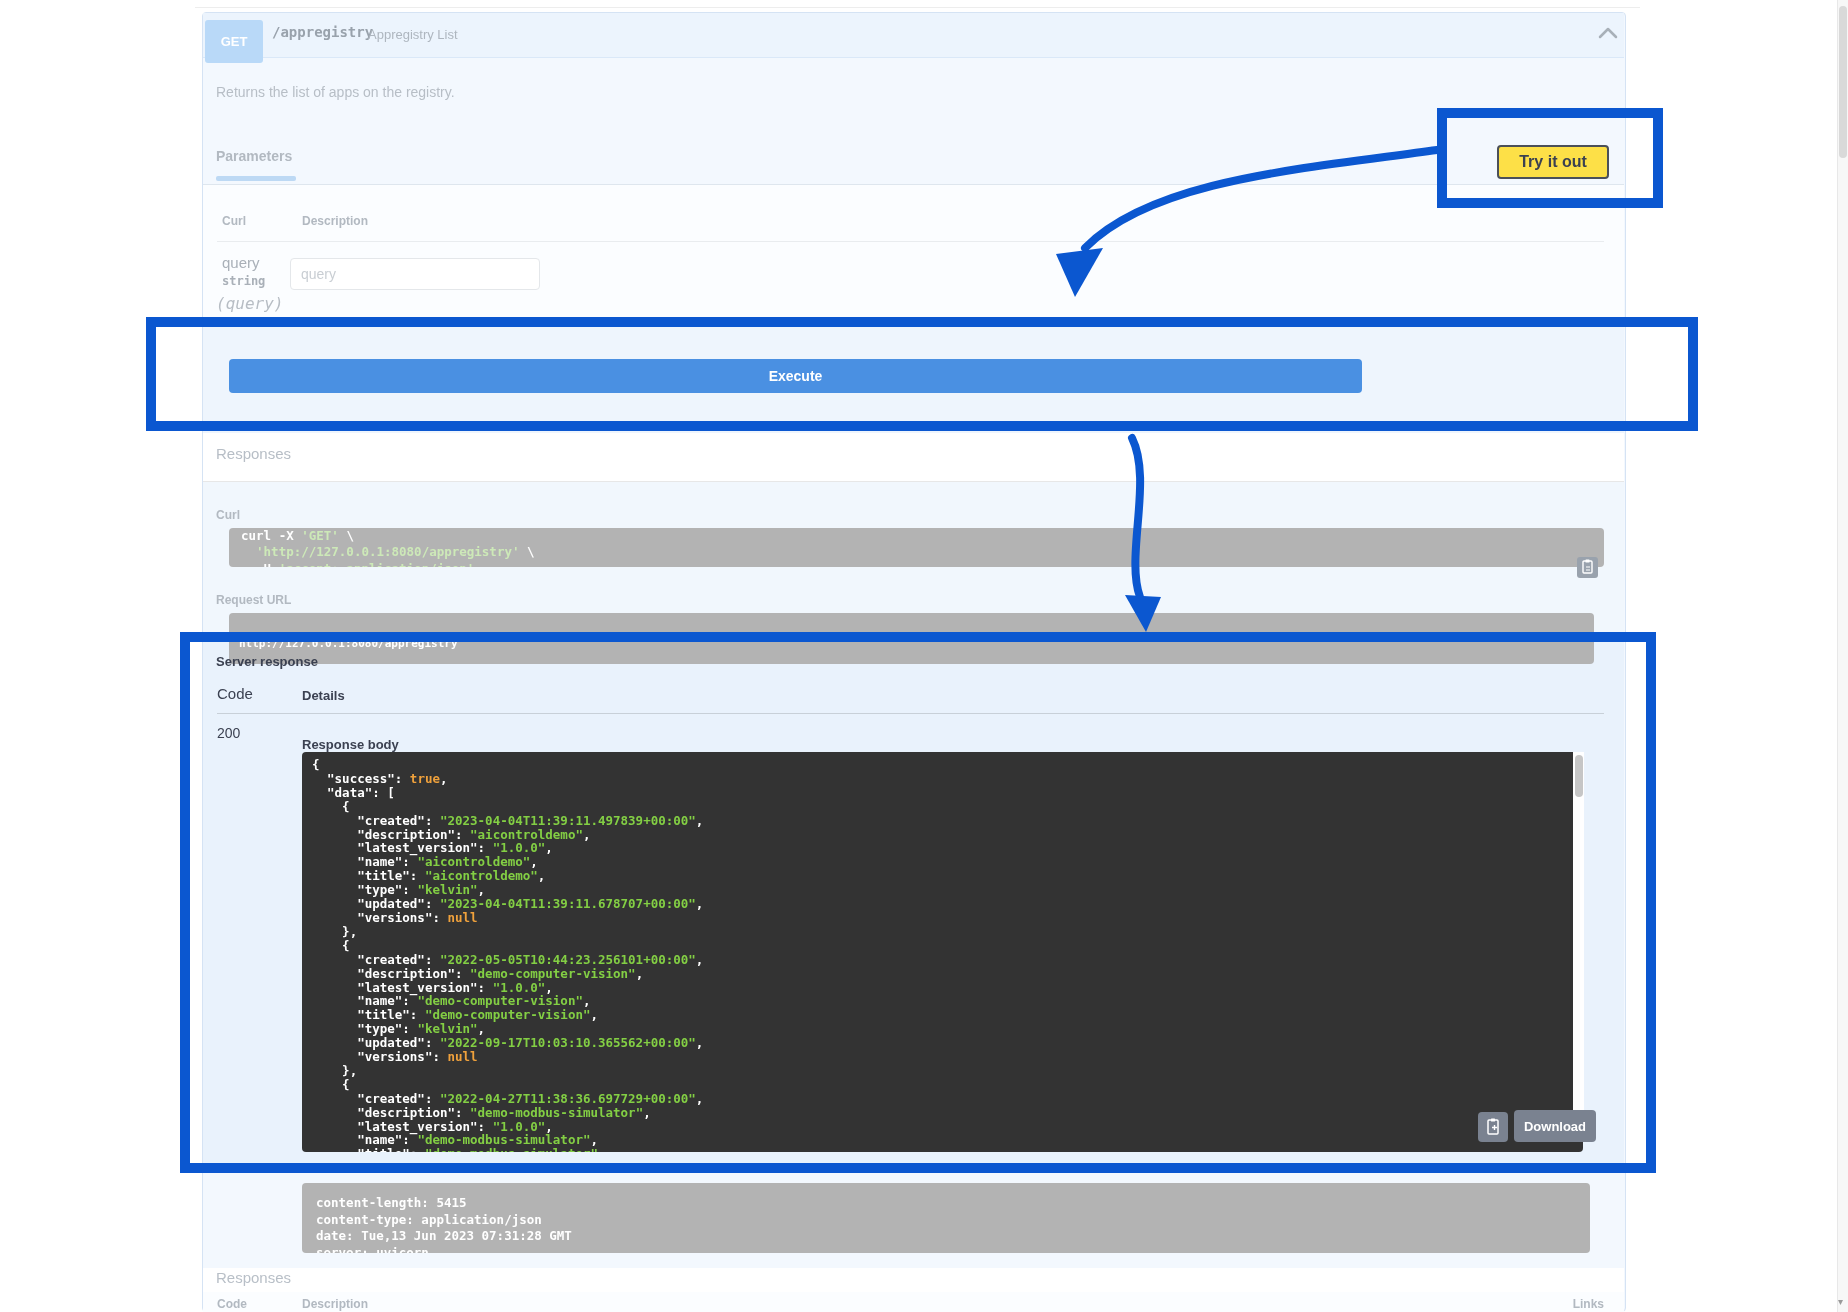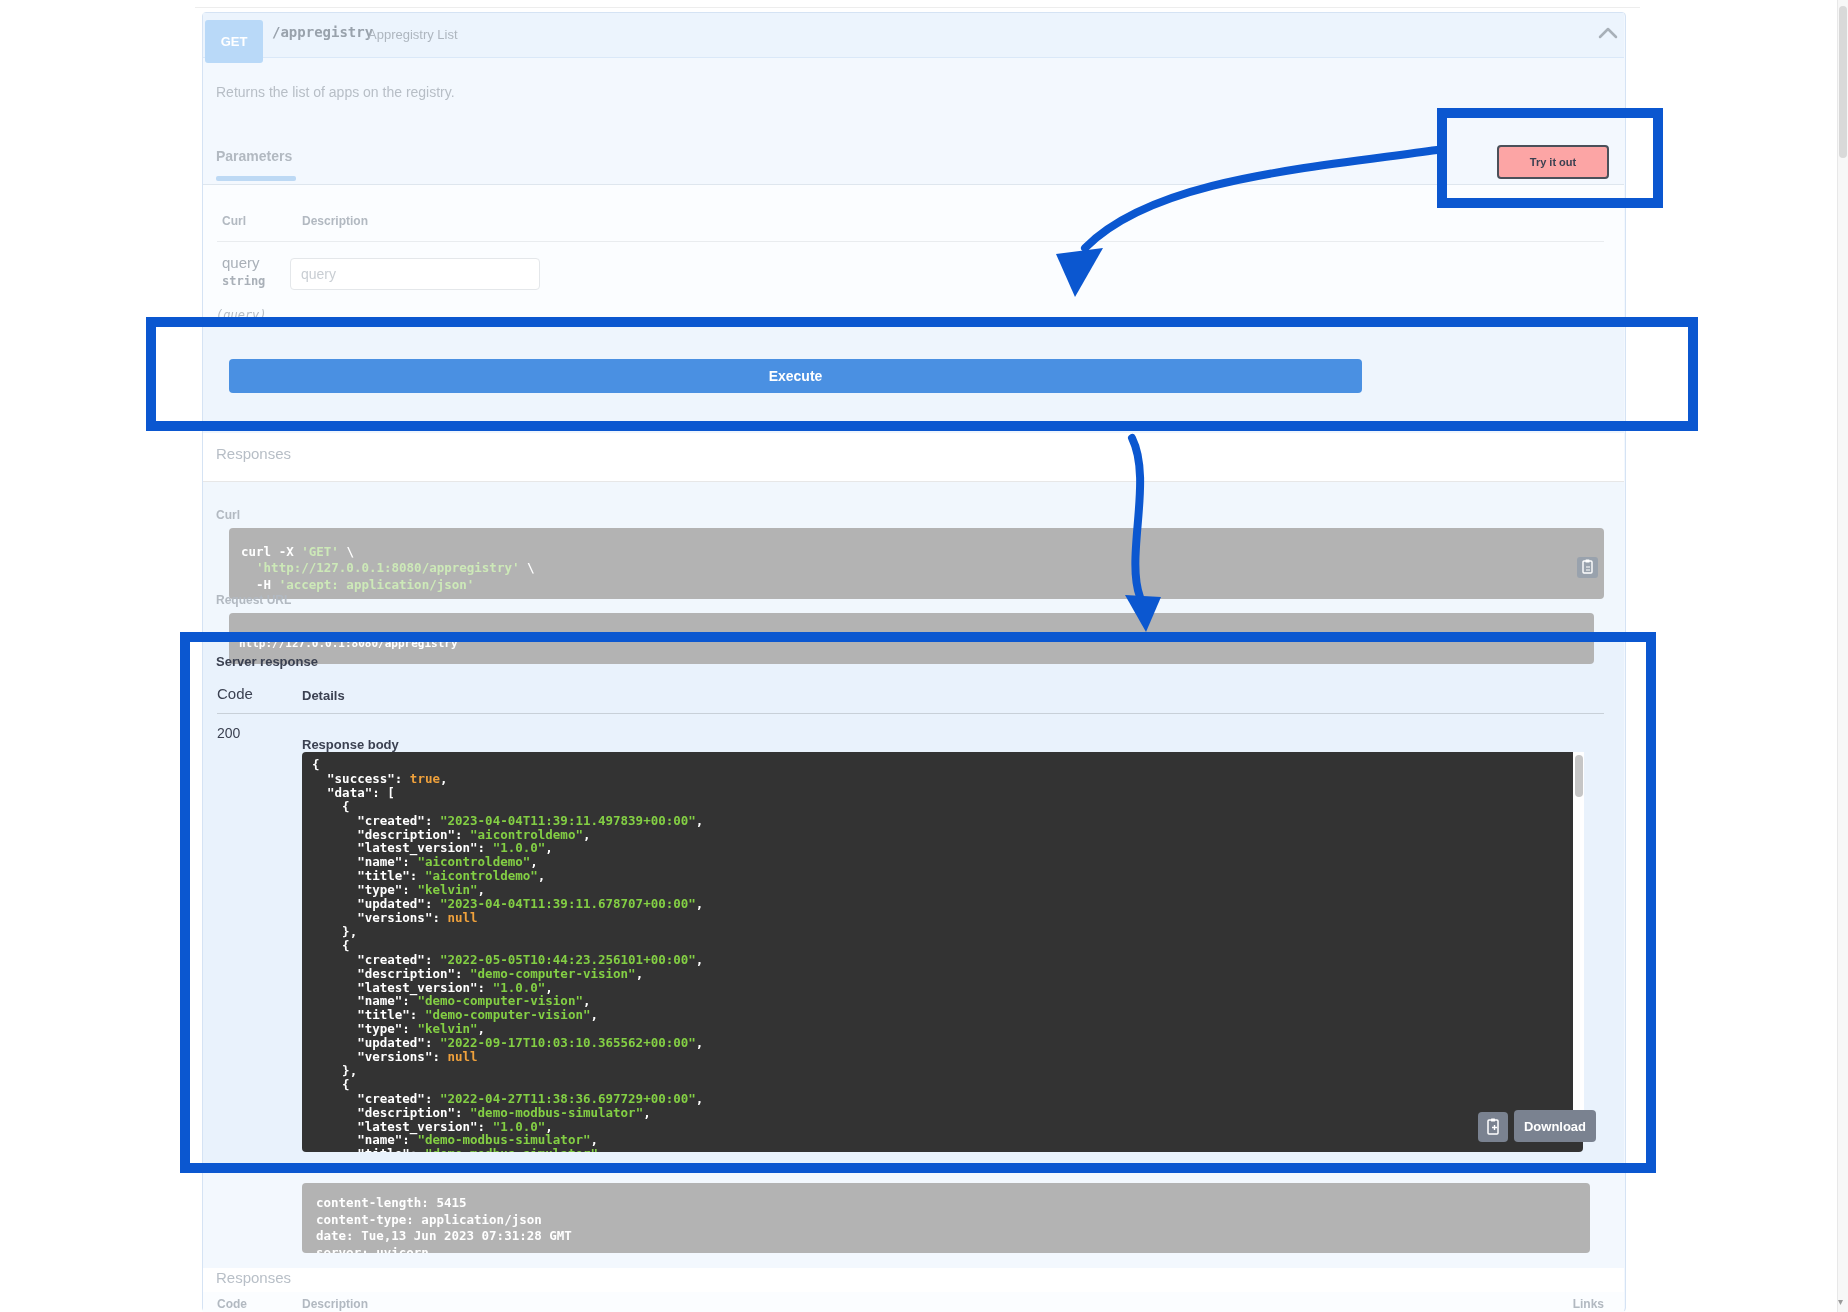--- a/index.html
+++ b/index.html
@@ -21,37 +21,37 @@
   .hline{height:1px;background:#e4e9ee;}
   .dark{color:#3b4151;}
   .mono{font-family:"DejaVu Sans Mono",monospace;}
   .badge{left:205px;top:20px;width:58px;height:43px;background:#b9d9f8;border-radius:3px;
          color:#fff;font-weight:bold;font-size:13px;display:flex;align-items:center;justify-content:center;}
   .path{left:272px;top:24px;font-size:14px;font-weight:bold;color:#99a2ac;}
   .summ{left:368px;top:27px;font-size:13px;color:#aeb6bf;}
   .desc{left:216px;top:84px;font-size:14px;color:#b7bec6;}
   .ptitle{left:216px;top:148px;font-size:14px;font-weight:600;color:#b2b9c1;}
   .punder{left:216px;top:176px;width:80px;height:5px;background:#bdd9f4;border-radius:2px;}
-  .tryout{left:1497px;top:145px;width:108px;height:30px;background:#fca5a5;border:2px solid #4b5059;
-          border-radius:4px;color:#3b4151;font-size:11px;font-weight:bold;
+  .tryout{left:1497px;top:145px;width:108px;height:30px;background:#fde047;border:2px solid #4b5059;
+          border-radius:4px;color:#3b4151;font-size:16px;font-weight:bold;
           display:flex;align-items:center;justify-content:center;cursor:pointer;}
   .colhdr{font-size:12px;font-weight:bold;color:#b2b9c1;}
   .qname{left:222px;top:254px;font-size:15px;color:#a9b0b8;}
   .qtype{left:222px;top:274px;font-size:12px;font-weight:bold;color:#a9b0b8;}
-  .qin{left:216px;top:308px;font-size:12px;font-style:italic;color:#b7bdc4;}
+  .qin{left:216px;top:294px;font-size:16px;font-style:italic;color:#b7bdc4;}
   .qinput{left:290px;top:258px;width:238px;height:30px;border:1px solid #e4e7ea;border-radius:4px;
           background:#fff;font-size:14px;color:#555;padding:0 0 0 10px;outline:none;}
   .qinput::placeholder{color:#c9ced3;}
   .execbtn{left:229px;top:359px;width:1133px;height:34px;background:#4a90e2;border-radius:4px;
            color:#fff;font-size:14px;font-weight:bold;display:flex;align-items:center;justify-content:center;cursor:pointer;}
   .rtitle{left:216px;top:445px;font-size:15px;color:#b7bec6;}
   .slabel{font-size:12px;font-weight:bold;color:#b2b9c1;}
   .grayblock{background:#b3b3b3;border-radius:4px;color:#fff;}
   .cl{white-space:pre;}
-  .curlblk{left:229px;top:528px;width:1351px;height:39px;padding:16px 12px;
+  .curlblk{left:229px;top:528px;width:1351px;height:39px;padding:0 12px;
            font-size:12.5px;font-weight:bold;line-height:16.4px;overflow:hidden;}
   .cs{color:#cde9b8;font-weight:bold;}
   .urlblk{left:229px;top:613px;width:1355px;height:27px;padding:24px 0 0 10px;
           font-size:11px;font-weight:bold;overflow:hidden;}
   .srvtitle{left:216px;top:654px;font-size:13px;font-weight:bold;}
   .codehdr{left:217px;top:685px;font-size:15px;}
   .dethdr{left:302px;top:688px;font-size:13px;font-weight:bold;}
   .code200{left:217px;top:725px;font-size:14px;}
   .rblabel{left:302px;top:737px;font-size:13px;font-weight:bold;}
   .darkblk{left:302px;top:752px;width:1271px;height:388px;background:#333333;border-radius:4px;

